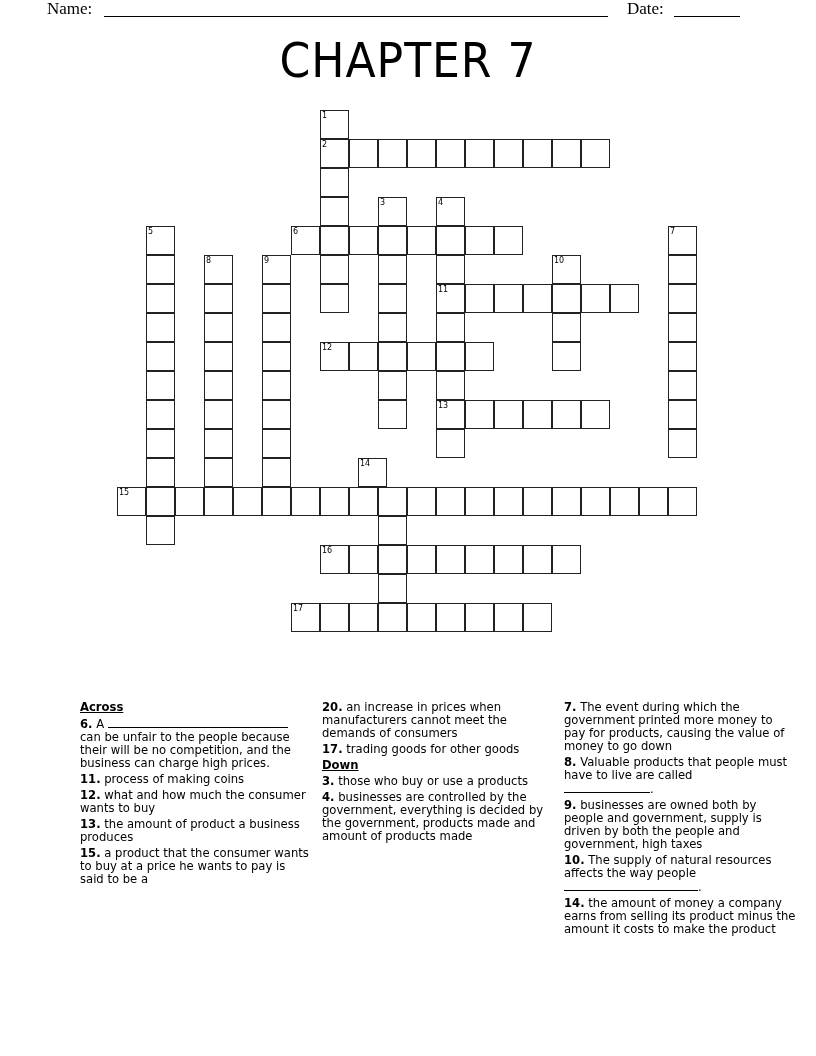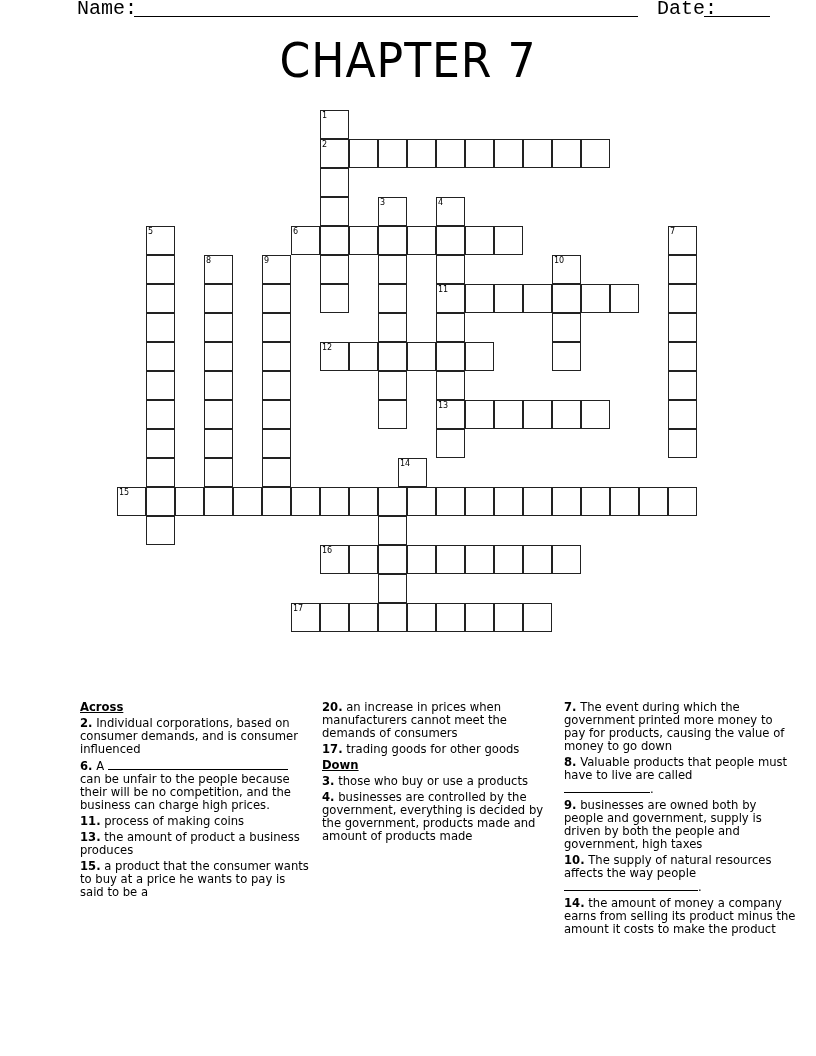--- a/index.html
+++ b/index.html
@@ -1,21 +1,20 @@
 <!DOCTYPE html>
 <html><head>
 <meta charset="utf-8">
 <style>
   html, body { margin: 0; padding: 0; background: #ffffff; }
   body { width: 816px; height: 1056px; position: relative; overflow: hidden; color: #000; }
   .header-line {
     position: absolute; top: 0; left: 47px; width: 720px; height: 20px;
-    font-family: Liberation Mono, monospace; font-size: 20px; line-height: 18px;
+    font-family: Liberation Serif, serif; font-size: 17px; line-height: 18px;
     white-space: nowrap;
-    margin-left: 30px;
   }
   .header-line .name-label { position: absolute; left: 0; top: 0; }
   .header-line .name-line { position: absolute; left: 57px; top: 0; width: 504px; border-bottom: 1px solid #000; height: 16px; }
   .header-line .date-label { position: absolute; left: 580px; top: 0; }
   .header-line .date-line { position: absolute; left: 627px; top: 0; width: 66px; border-bottom: 1px solid #000; height: 16px; }
   .title {
     position: absolute; top: 32px; left: 0; width: 816px; text-align: center;
     font-family: "DejaVu Sans", sans-serif; font-size: 48px; letter-spacing: 1px;
     transform: scaleX(0.92); transform-origin: center;
   }
@@ -166,21 +165,21 @@
       <span class="num">12</span>
     </div>
     <div class="cell" style="left: 349px; top: 342px;"></div>
     <div class="cell" style="left: 407px; top: 342px;"></div>
     <div class="cell" style="left: 465px; top: 342px;"></div>
     <div class="cell" style="left: 465px; top: 400px;"></div>
     <div class="cell" style="left: 494px; top: 400px;"></div>
     <div class="cell" style="left: 523px; top: 400px;"></div>
     <div class="cell" style="left: 552px; top: 400px;"></div>
     <div class="cell" style="left: 581px; top: 400px;"></div>
-    <div class="cell" style="left: 398px; top: 458px;">
+    <div class="cell" style="left: 358px; top: 458px;">
       <span class="num">14</span>
     </div>
     <div class="cell" style="left: 378px; top: 487px;"></div>
     <div class="cell" style="left: 378px; top: 516px;"></div>
     <div class="cell" style="left: 378px; top: 545px;"></div>
     <div class="cell" style="left: 378px; top: 574px;"></div>
     <div class="cell" style="left: 378px; top: 603px;"></div>
     <div class="cell" style="left: 117px; top: 487px;">
       <span class="num">15</span>
     </div>
@@ -217,23 +216,23 @@
     <div class="cell" style="left: 407px; top: 603px;"></div>
     <div class="cell" style="left: 436px; top: 603px;"></div>
     <div class="cell" style="left: 465px; top: 603px;"></div>
     <div class="cell" style="left: 494px; top: 603px;"></div>
     <div class="cell" style="left: 523px; top: 603px;"></div>
   </div>
 
 <div class="clues">
   <div class="col col1">
     <div class="section-head">Across</div>
-    <div class="clue"><b>2.</b> <span>Individual corporations, based on consumer demands, and is consumer influenced</span></div>
     <div class="clue"><b>6.</b> <span>A</span> <span class="blank" style="width:180px"></span><br><span>can be unfair to the people because their will be no competition, and the business can charge high prices.</span></div>
     <div class="clue"><b>11.</b> <span>process of making coins</span></div>
+    <div class="clue"><b>12.</b> <span>what and how much the consumer wants to buy</span></div>
     <div class="clue"><b>13.</b> <span>the amount of product a business produces</span></div>
     <div class="clue"><b>15.</b> <span>a product that the consumer wants to buy at a price he wants to pay is said to be a</span></div>
   </div>
   <div class="col col2">
     <div class="clue"><b>20.</b> <span>an increase in prices when manufacturers cannot meet the demands of consumers</span></div>
     <div class="clue"><b>17.</b> <span>trading goods for other goods</span></div>
     <div class="section-head">Down</div>
     <div class="clue"><b>3.</b> <span>those who buy or use a products</span></div>
     <div class="clue"><b>4.</b> <span>businesses are controlled by the government, everything is decided by the government, products made and amount of products made</span></div>
   </div>

